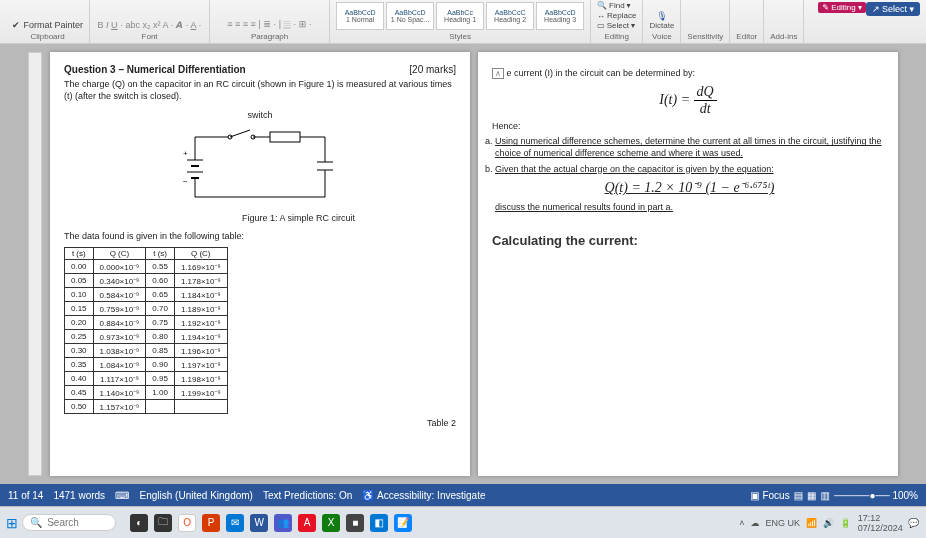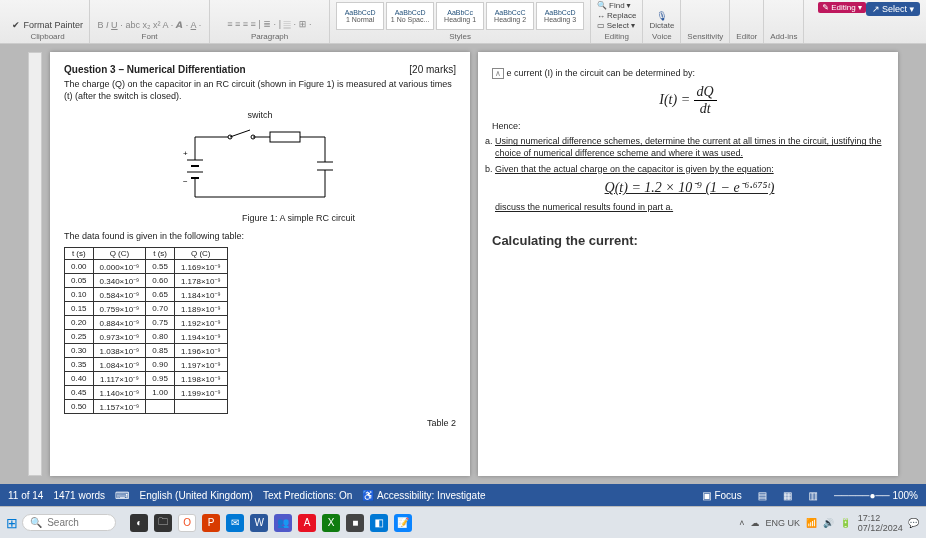--- a/index.html
+++ b/index.html
@@ -33,21 +33,21 @@
   table.data { border-collapse:collapse; margin:4px 0; font-size:8px; }
   table.data td, table.data th { border:1px solid #333; padding:1px 6px; text-align:center; font-weight:normal;}
   .tbl-cap { text-align:right; font-size:9px; margin-top:2px;}
   
   .eq { text-align:center; font-style:italic; margin:4px 0; font-family:"Cambria Math","Times New Roman",serif; font-size:14px;}
   .sec-h { font-weight:bold; font-size:13px; text-align:left; margin-top:20px; color:#333;}
   ol.parts { margin-left:3px; margin-top:4px;text-decoration:underline; }
   ol.parts li { margin-bottom:4px; list-style-type: lower-alpha; line-height:1.3;}
   
   .statusbar { height:22px; background:#2b579a; color:#fff; display:flex; align-items:center; font-size:10px; padding:0 8px; gap:10px; }
-  .status-right { margin-left:auto; display:flex; gap:16px; align-items:center;}
+  .status-right { margin-left:auto; display:flex; gap:4px; align-items:center;}
   
   .taskbar { height:32px; background:#dfe4ea; display:flex; align-items:center; padding:0 6px; gap:4px; font-size:10px; color:#444; border-top:1px solid #bbb;}
   .taskbar .search { display:flex; align-items:center; gap:4px; background:#fff; padding:2px 8px; border-radius:12px; border:1px solid #ccc;}
   .taskbar .icons { display:flex; gap:6px; margin-left:10px; align-items:center;}
   .ticon { width:18px; height:18px; background:#888; border-radius:3px; display:flex; align-items:center; justify-content:center; color:#fff; font-size:10px;}
   .tray { margin-left:auto; display:flex; gap:6px; align-items:center; font-size:9px; color:#555;}
 </style>
 </head>
 <body>
 

